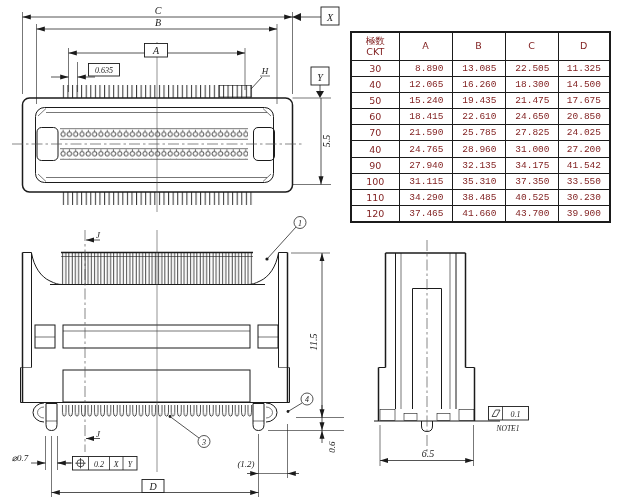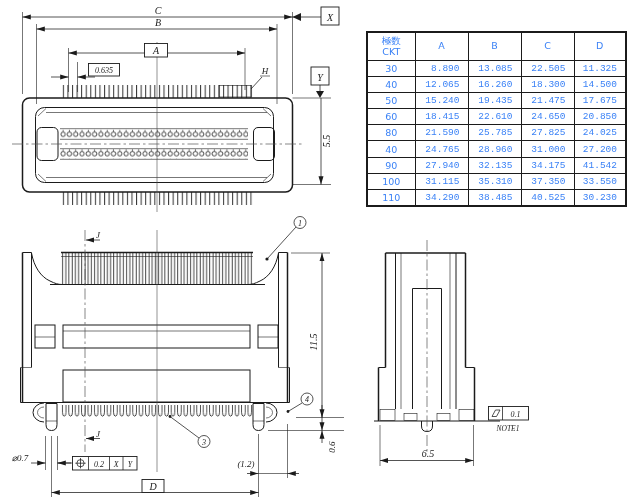--- a/index.html
+++ b/index.html
@@ -12,22 +12,22 @@
   .thin{stroke:#1b1b1b;stroke-width:0.6;fill:none;}
   .dim {stroke:#1b1b1b;stroke-width:0.75;fill:none;}
   .cl  {stroke:#555555;stroke-width:0.7;fill:none;stroke-dasharray:11 3 2.5 3;}
   .cls {stroke:#4a4a4a;stroke-width:0.6;fill:none;}
   .wbox{fill:#ffffff;stroke:#1b1b1b;stroke-width:0.9;}
   text.dt {font:italic 10px "Liberation Serif",serif;fill:#1b1b1b;}
   text.dt9{font:italic 9px  "Liberation Serif",serif;fill:#1b1b1b;}
   text.dt8{font:italic 8px  "Liberation Serif",serif;fill:#1b1b1b;}
   text.dt7{font:italic 7.5px "Liberation Serif",serif;fill:#1b1b1b;}
   
-  #dim-table{position:absolute;left:366px;top:31px;width:259px;border-collapse:collapse;
-             table-layout:fixed;color:#3b82f6;}
+  #dim-table{position:absolute;left:350px;top:31px;width:259px;border-collapse:collapse;
+             table-layout:fixed;color:#7f1d1d;}
   #dim-table td,#dim-table th{border:1px solid #1b1b1b;font-weight:normal;
              font-size:9.5px;overflow:hidden;white-space:nowrap;}
   #dim-table{border:2px solid #1b1b1b;}
   #dim-table th{height:25px;text-align:center;line-height:1.12;font-size:9.5px;}
   #dim-table td{height:13.1px;}
   .c-ckt{text-align:center;margin-left:16px;}
   .c-val{text-align:right;padding-right:8px;font-family:Liberation Mono, monospace;}
 </style>
 </head>
 <body>
@@ -308,21 +308,21 @@
       <td class="c-val">17.675</td>
     </tr>
     <tr>
       <td class="c-ckt">60</td>
       <td class="c-val">18.415</td>
       <td class="c-val">22.610</td>
       <td class="c-val">24.650</td>
       <td class="c-val">20.850</td>
     </tr>
     <tr>
-      <td class="c-ckt">80</td>
+      <td class="c-ckt">70</td>
       <td class="c-val">21.590</td>
       <td class="c-val">25.785</td>
       <td class="c-val">27.825</td>
       <td class="c-val">24.025</td>
     </tr>
     <tr>
       <td class="c-ckt">40</td>
       <td class="c-val">24.765</td>
       <td class="c-val">28.960</td>
       <td class="c-val">31.000</td>
@@ -342,16 +342,23 @@
       <td class="c-val">37.350</td>
       <td class="c-val">33.550</td>
     </tr>
     <tr>
       <td class="c-ckt">110</td>
       <td class="c-val">34.290</td>
       <td class="c-val">38.485</td>
       <td class="c-val">40.525</td>
       <td class="c-val">30.230</td>
     </tr>
+    <tr>
+      <td class="c-ckt">120</td>
+      <td class="c-val">37.465</td>
+      <td class="c-val">41.660</td>
+      <td class="c-val">43.700</td>
+      <td class="c-val">39.900</td>
+    </tr>
   </tbody>
 </table>
 
 </div>
 
 </body></html>

